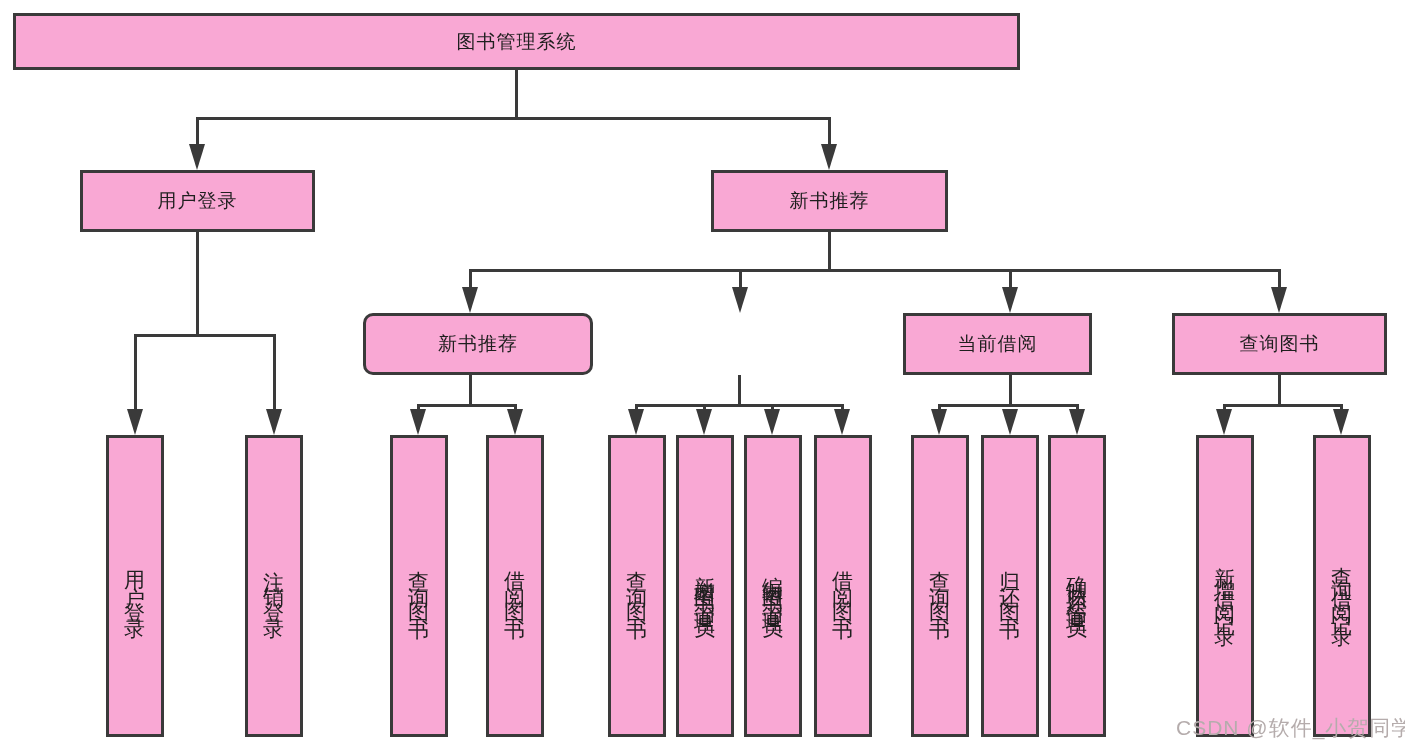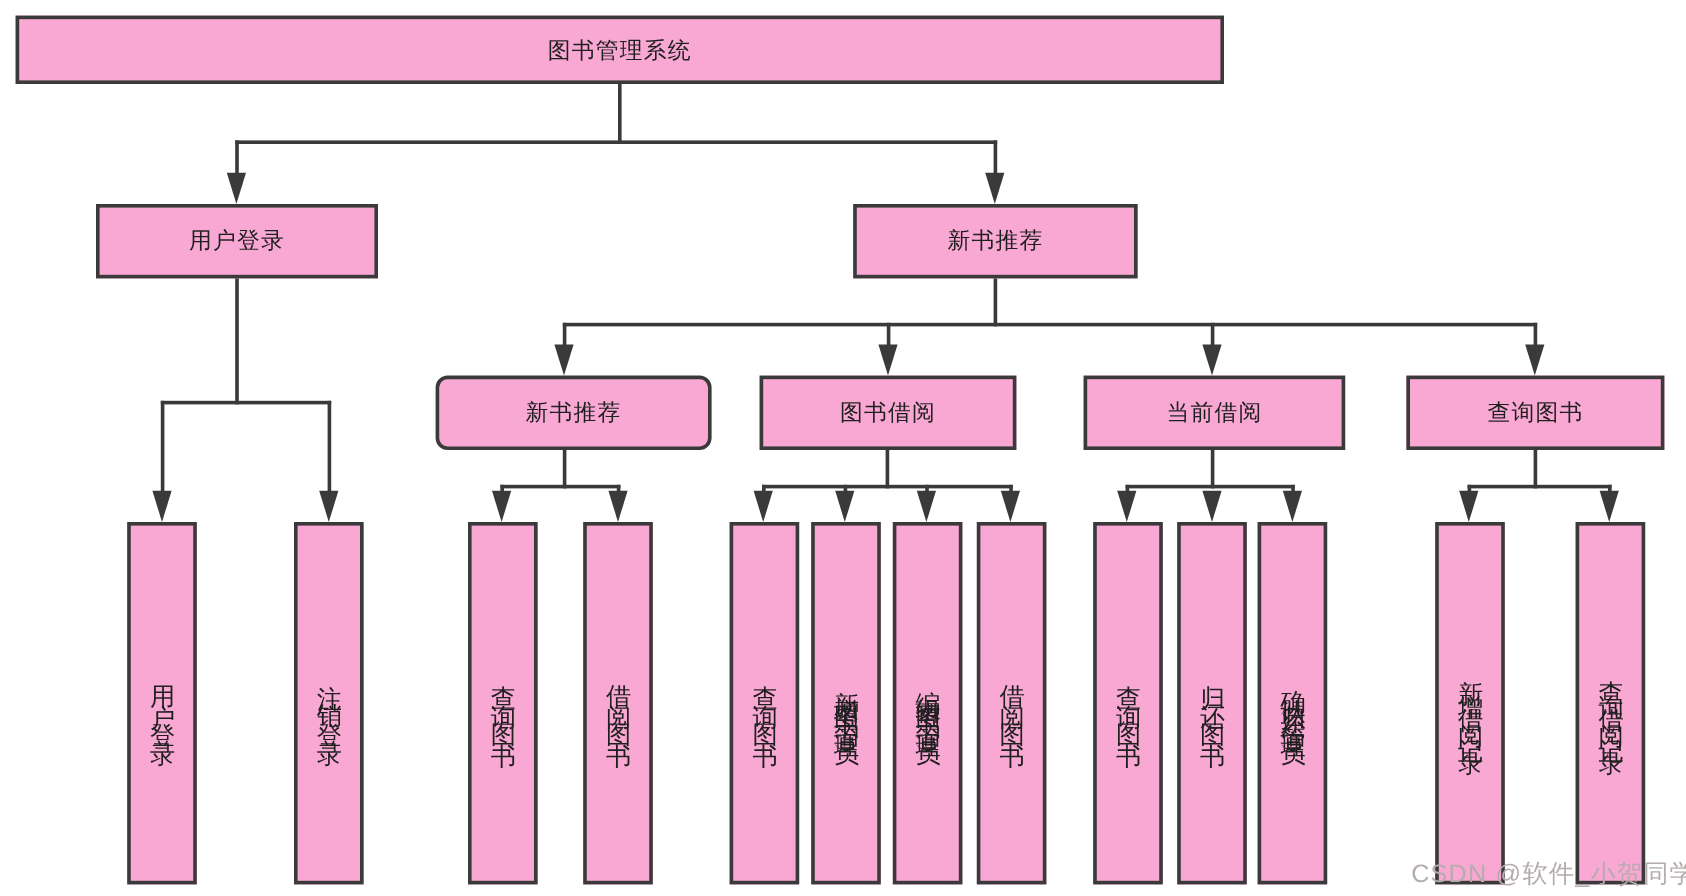--- a/index.html
+++ b/index.html
@@ -102,24 +102,21 @@
   <div class="vline" style="left:1009px; top:269px; height:22px;"></div>
   <div class="vline" style="left:1278px; top:269px; height:22px;"></div>
   <div class="arrow" style="left:462px;  top:287px;"></div>
   <div class="arrow" style="left:732px;  top:287px;"></div>
   <div class="arrow" style="left:1002px; top:287px;"></div>
   <div class="arrow" style="left:1271px; top:287px;"></div>
 
   <div class="box h-box" style="left:363px; top:313px; width:230px; height:62px;border-radius:10px;">
     <span>新书推荐</span>
   </div>
-  <div class="box h-box" style="left:633px; top:313px; width:214px; height:62px;">
-    <span>图书借阅</span>
-  </div>
-  <div class="box h-box" style="left:903px; top:313px; width:218px; height:62px;">
+  <div class="box h-box" style="left:903px; top:313px; width:189px; height:62px;">
     <span>当前借阅</span>
   </div>
   <div class="box h-box" style="left:1172px; top:313px; width:215px; height:62px;">
     <span>查询图书</span>
   </div>
 
   <div class="vline" style="left:469px; top:375px; height:32px;"></div>
   <div class="hline" style="left:417px; top:404px; width:100px;"></div>
   <div class="vline" style="left:417px; top:404px; height:8px;"></div>
   <div class="vline" style="left:514px; top:404px; height:8px;"></div>

